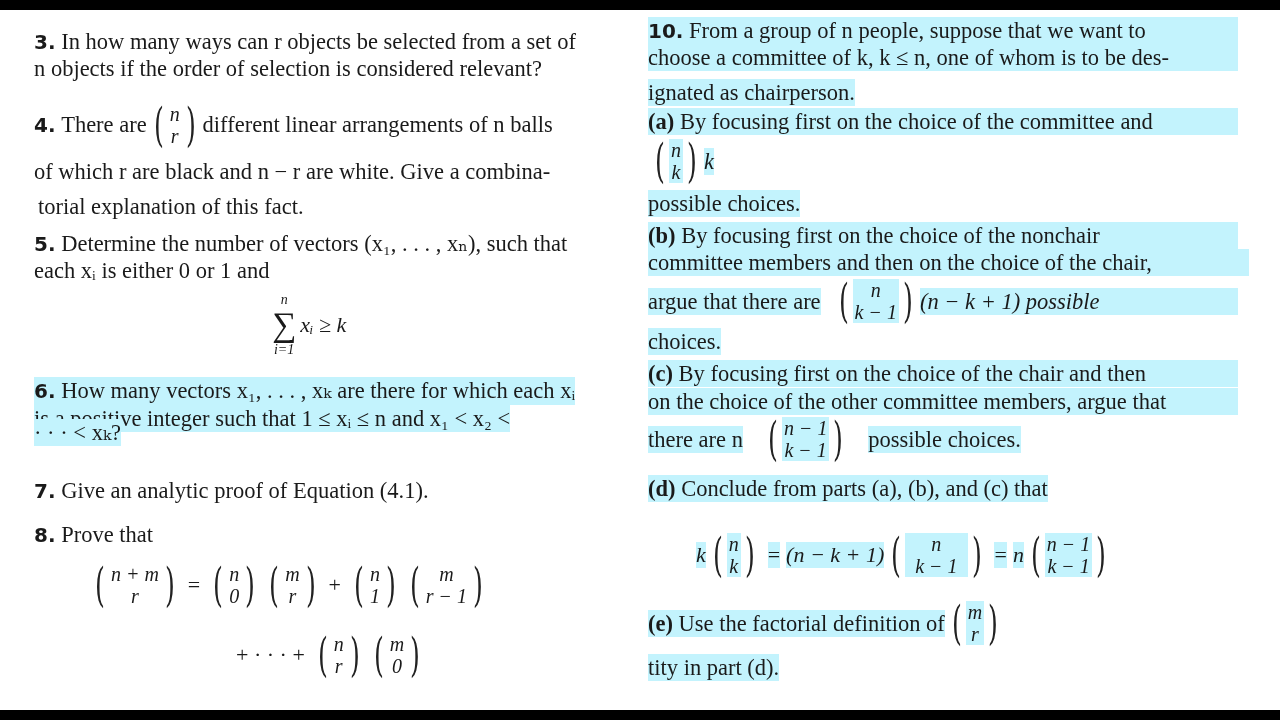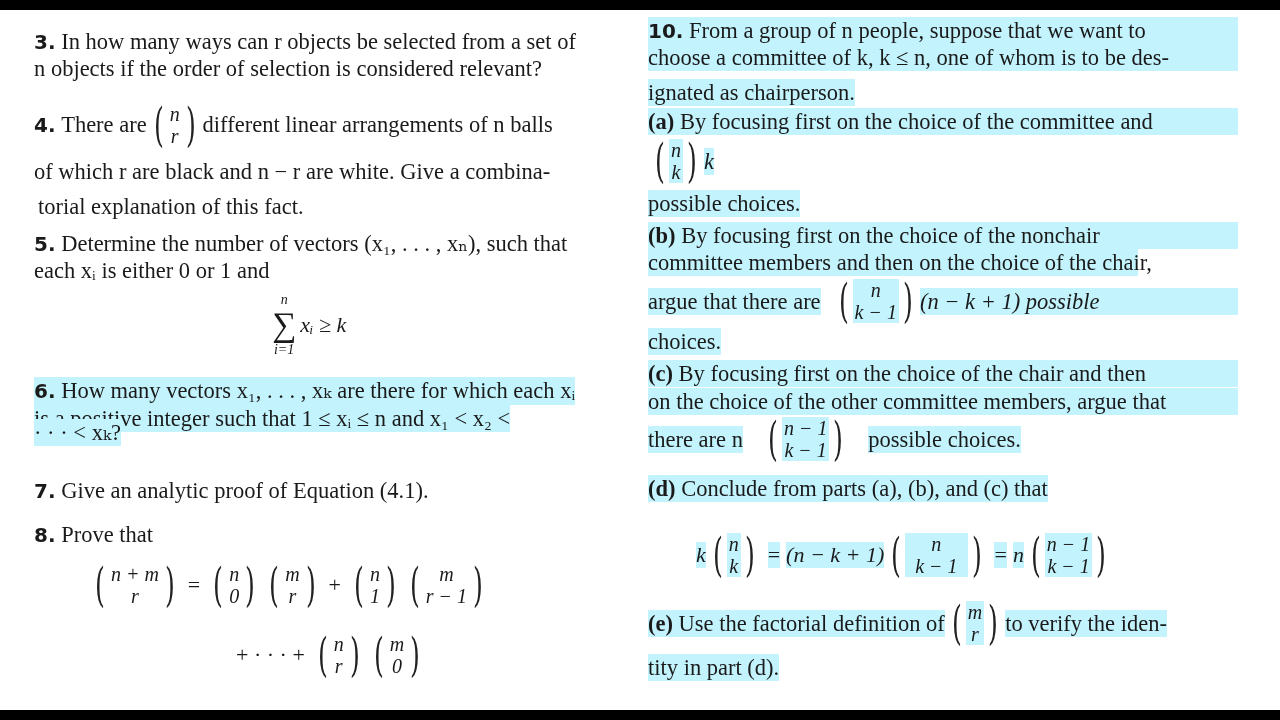--- a/index.html
+++ b/index.html
@@ -188,21 +188,21 @@
     <span class="hl it">k</span>
   </div>
   <div class="line hl" style="left:648px; top:190px;">possible choices.</div>
 </div>
 
 <div>
   <div class="line hl" style="left:648px; top:222px; width:590px;">
     <span class="lbl">(b)</span>
     <span>By focusing first on the choice of the nonchair</span>
   </div>
-  <div class="line hl" style="left:648px; top:249px; width:490px;">committee members and then on the choice of the chair,</div>
+  <div class="line hl" style="left:648px; top:249px; width:601px;">committee members and then on the choice of the chair,</div>
   <div class="line" style="left:648px; top:278px; width:590px; display:flex; align-items:center;">
     <span class="hl">argue that there are</span>
     <span class="binom" style="margin-left:14px;">
         <span class="paren">(</span>
         <span class="stack hl">
           <span>n</span>
           <span>k − 1</span>
         </span>
         <span class="paren">)</span>
       </span>
@@ -273,18 +273,17 @@
   <div class="line" style="left:648px; top:600px; display:flex; align-items:center;">
     <span class="hl"><span class="lbl">(e)</span> <span>Use the factorial definition of</span></span>
     <span class="binom">
         <span class="paren">(</span>
         <span class="stack hl">
           <span>m</span>
           <span>r</span>
         </span>
         <span class="paren">)</span>
       </span>
-    <span class="hl">to verify the iden-</span>
   </div>
   <div class="line hl" style="left:648px; top:654px;">tity in part (d).</div>
 </div>
 
 <div class="bar-bottom"></div>
 
 </body></html>

